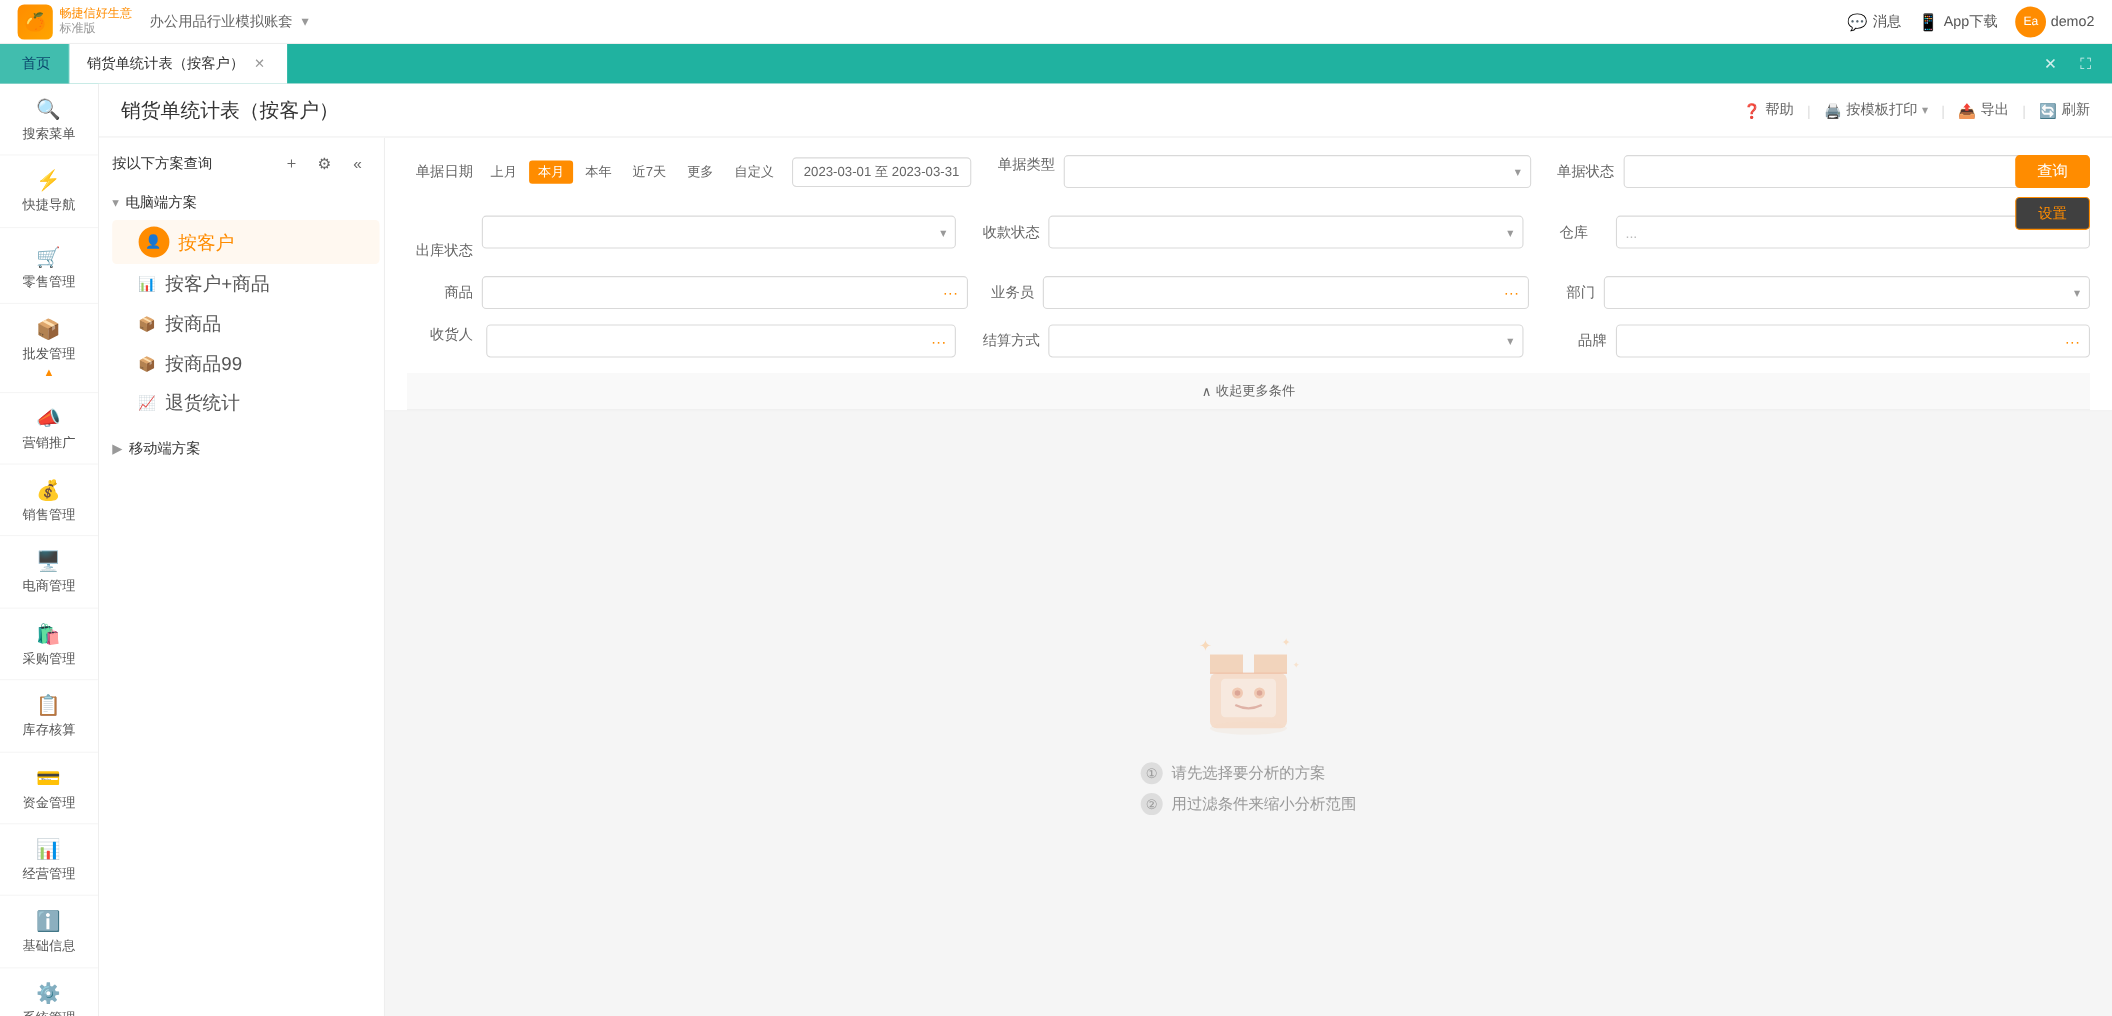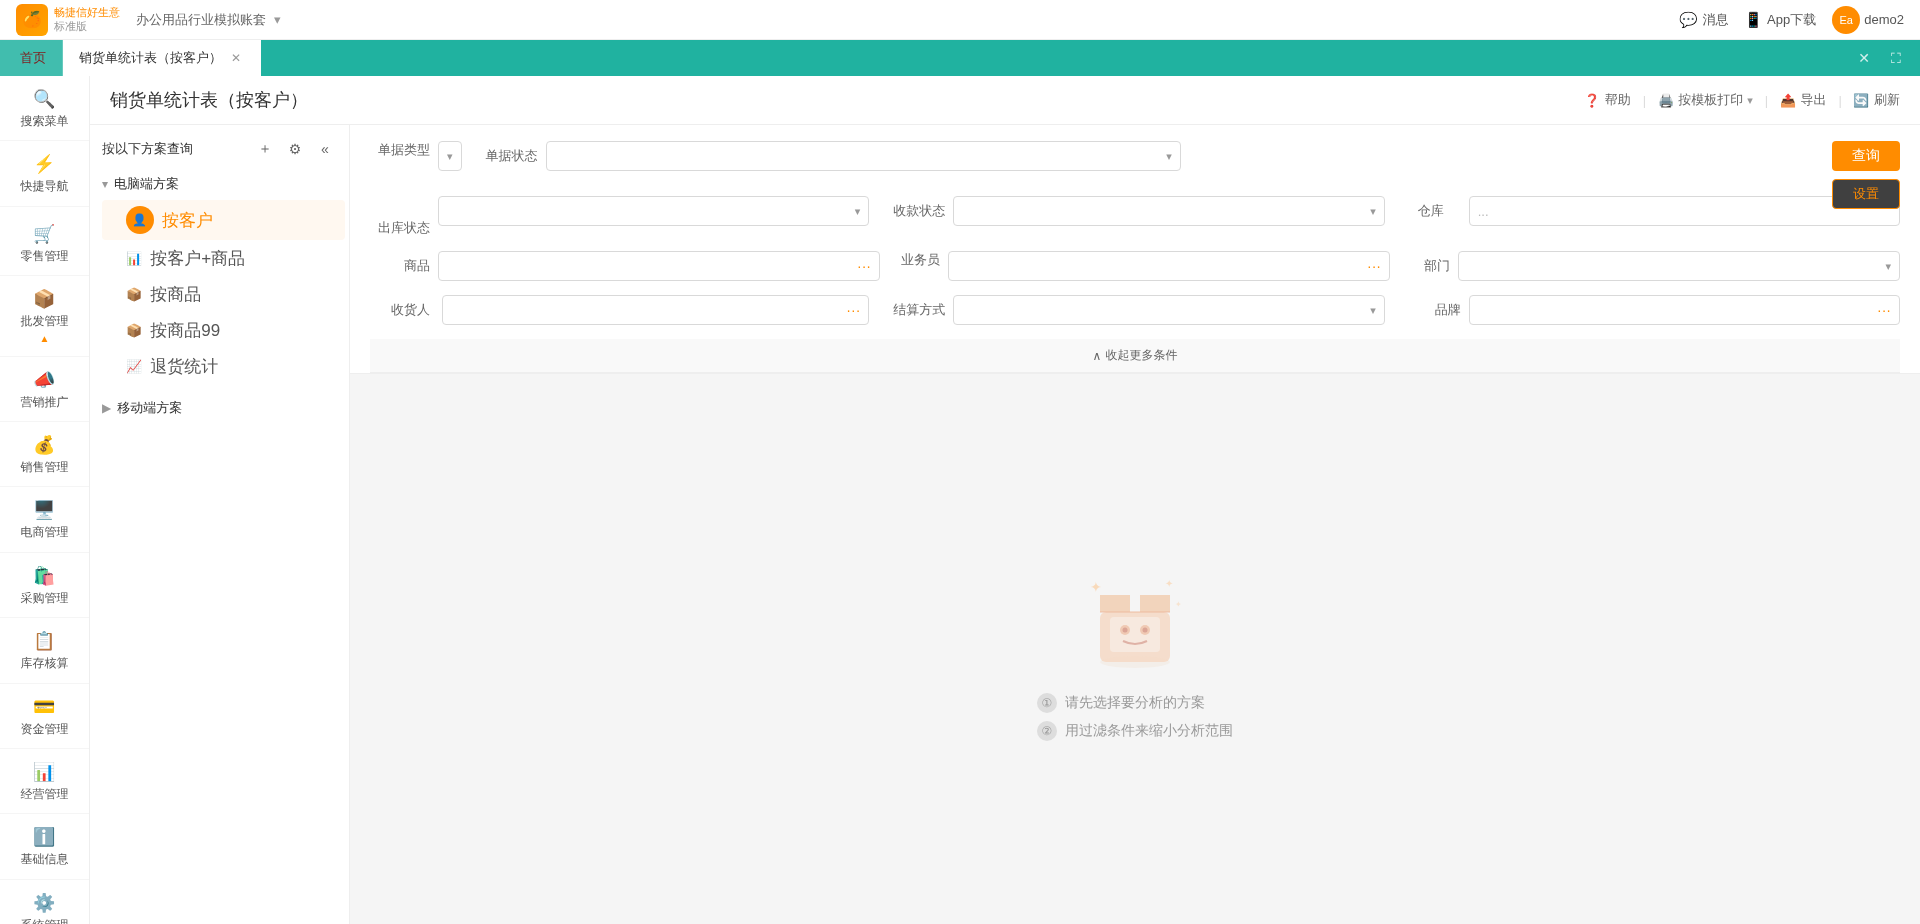--- a/index.html
+++ b/index.html
@@ -11,21 +11,21 @@
     .logo-area { display: flex; align-items: center; gap: 6px; }
     .logo-icon { width: 32px; height: 32px; background: linear-gradient(135deg, #ff8c00, #ffa500); border-radius: 6px; display: flex; align-items: center; justify-content: center; color: white; font-size: 16px; }
     .logo-text { font-size: 12px; color: #666; line-height: 1.2; }
     .top-bar-right { display: flex; align-items: center; gap: 16px; }
     .top-bar-item { display: flex; align-items: center; gap: 4px; color: #555; cursor: pointer; font-size: 13px; }
     .avatar { width: 28px; height: 28px; border-radius: 50%; background: #ff8c00; display: flex; align-items: center; justify-content: center; color: white; font-size: 12px; overflow: hidden; }
 
     
     .tab-bar { background: #20b2a0; height: 36px; display: flex; align-items: stretch; flex-shrink: 0; }
     .tab { display: flex; align-items: center; padding: 0 16px; cursor: pointer; color: rgba(255,255,255,0.8); font-size: 13px; gap: 6px; border-right: 1px solid rgba(255,255,255,0.2); }
-    .tab.home { background: rgba(255,255,255,0.15); color: #7f1d1d; padding-left: 20px; }
+    .tab.home { background: rgba(255,255,255,0.15); color: #0c4a6e; padding-left: 20px; }
     .tab.active { background: #fff; color: #333; }
     .tab-close { font-size: 12px; color: #999; cursor: pointer; display: flex; align-items: center; justify-content: center; width: 16px; height: 16px; border-radius: 3px; }
     .tab-actions { margin-left: auto; display: flex; align-items: center; padding: 0 12px; gap: 8px; }
     .tab-action-btn { color: rgba(255,255,255,0.8); cursor: pointer; font-size: 14px; width: 24px; height: 24px; display: flex; align-items: center; justify-content: center; border-radius: 4px; }
 
     
     .main-layout { display: flex; flex: 1; overflow: hidden; }
 
     
     .sidebar { width: 90px; background: #fff; border-right: 1px solid #eee; display: flex; flex-direction: column; flex-shrink: 0; overflow-y: auto; }
@@ -272,20 +272,34 @@
           </div>
         </div>
       </div>
 
       <div class="right-panel">
 
         <div style="background:#fff;padding:16px 20px 0;border-bottom:1px solid #eee;flex-shrink:0;position:relative;">
 
           <div style="display:grid;grid-template-columns:auto 1fr 1fr;gap:16px;margin-bottom:14px;align-items:center;">
 
+            <div style="display:flex;align-items:center;gap:8px;">
+              <span style="color:#666;font-size:13px;width:60px;text-align:right;flex-shrink:0;">单据日期</span>
+              <div style="display:flex;align-items:center;gap:3px;">
+                <span class="date-tab">上月</span>
+                <span class="date-tab active">本月</span>
+                <span class="date-tab">本年</span>
+                <span class="date-tab">近7天</span>
+                <span class="date-tab">更多</span>
+                <span class="date-tab">自定义</span>
+              </div>
+              <div style="border:1px solid #d9d9d9;border-radius:4px;padding:4px 10px;background:#fff;font-size:12px;color:#666;cursor:pointer;">
+                <span>2023-03-01 至 2023-03-31</span>
+              </div>
+            </div>
 
             <div style="display:flex;gap:8px;">
               <span style="color:#666;font-size:13px;width:60px;text-align:right;flex-shrink:0;">单据类型</span>
               <div class="select-control">
                 <span class="placeholder"></span>
                 <span class="select-arrow">▾</span>
               </div>
             </div>
 
             <div style="display:flex;align-items:center;gap:8px;">
@@ -321,38 +335,38 @@
           </div>
 
           <div style="display:grid;grid-template-columns:1fr 1fr 1fr;margin-bottom:14px;align-items:center;">
             <div style="display:flex;align-items:center;gap:8px;">
               <span style="color:#666;font-size:13px;width:60px;text-align:right;flex-shrink:0;">商品</span>
               <div class="select-control">
                 <span class="placeholder"></span>
                 <span class="more-dots">···</span>
               </div>
             </div>
-            <div style="display:flex;gap:8px;">
+            <div style="display:flex;align-items:center;gap:8px;">
               <span style="color:#666;font-size:13px;width:60px;text-align:right;flex-shrink:0;">业务员</span>
               <div class="select-control">
                 <span class="placeholder"></span>
                 <span class="more-dots">···</span>
               </div>
             </div>
             <div style="display:flex;align-items:center;gap:8px;">
               <span style="color:#666;font-size:13px;width:60px;text-align:right;flex-shrink:0;">部门</span>
               <div class="select-control">
                 <span class="placeholder"></span>
                 <span class="select-arrow">▾</span>
               </div>
             </div>
           </div>
 
           <div style="display:grid;grid-template-columns:1fr 1fr 1fr;gap:16px;margin-bottom:14px;align-items:center;">
-            <div style="display:flex;align-items:center;gap:12px;">
+            <div style="display:flex;align-items:flex-start;gap:12px;">
               <span style="color:#666;font-size:13px;width:60px;text-align:right;flex-shrink:0;">收货人</span>
               <div class="select-control">
                 <span class="placeholder"></span>
                 <span class="more-dots">···</span>
               </div>
             </div>
             <div style="display:flex;align-items:center;gap:8px;">
               <span style="color:#666;font-size:13px;width:60px;text-align:right;flex-shrink:0;">结算方式</span>
               <div class="select-control">
                 <span class="placeholder"></span>

